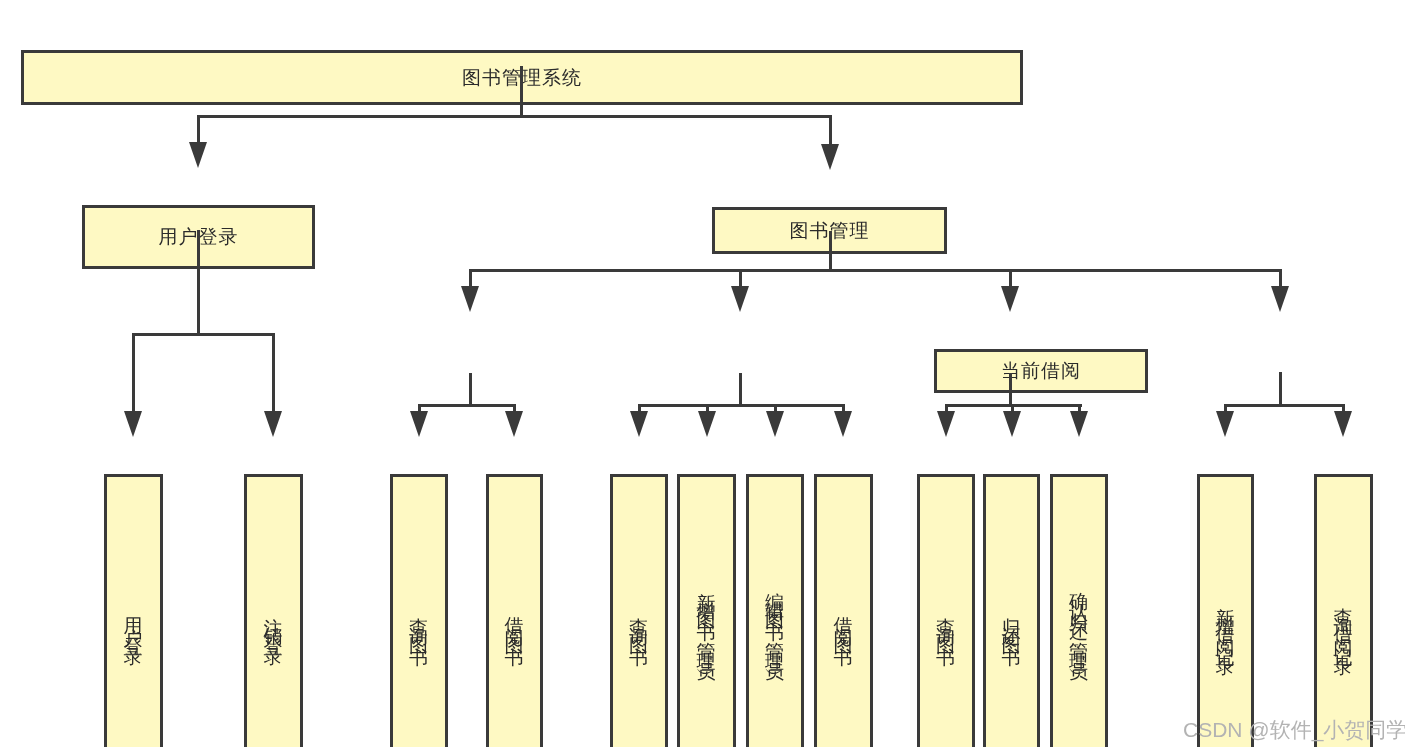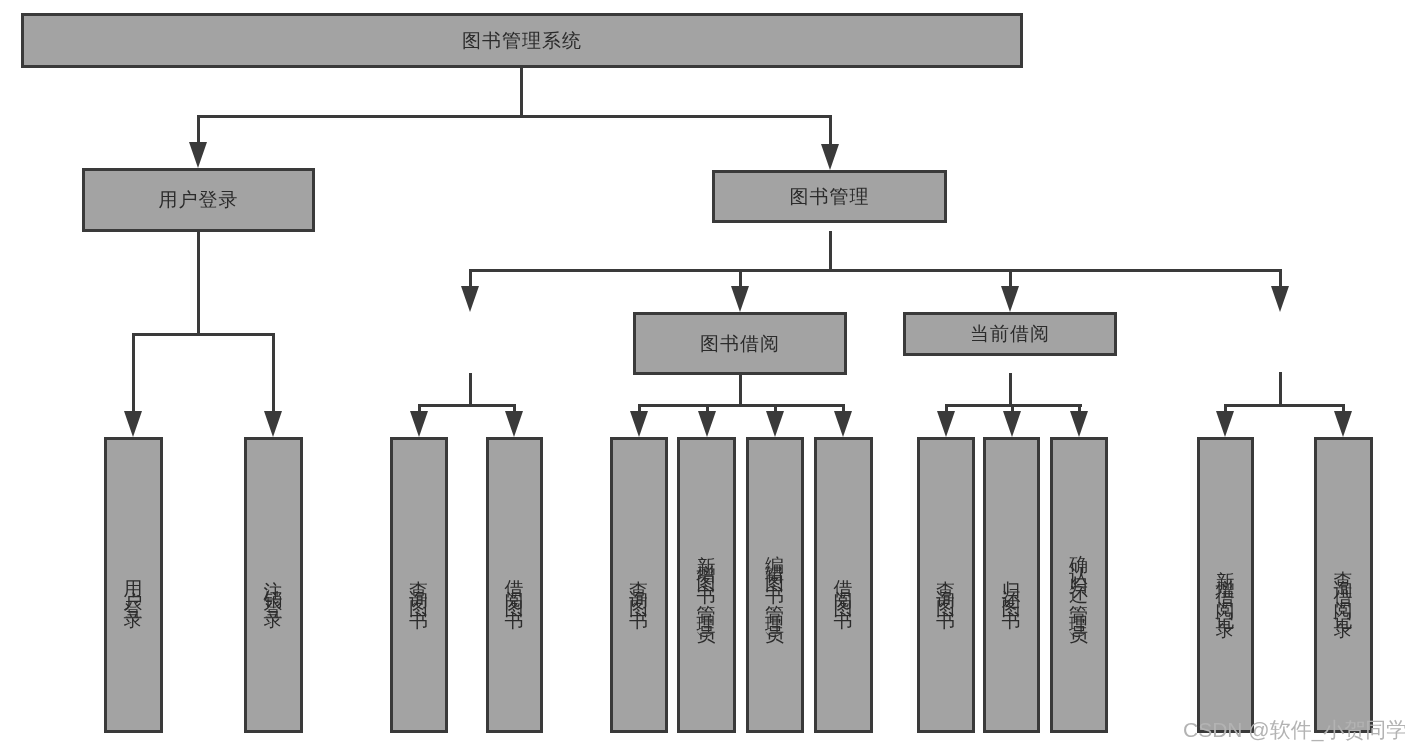--- a/index.html
+++ b/index.html
@@ -13,26 +13,27 @@
   body{
     background:var(--background);
     font-family:"Liberation Sans","DejaVu Sans",sans-serif;
     color:var(--text);
     overflow:hidden;
   }
   .canvas{position:relative;width:1405px;height:747px;background:var(--background);}
   .box{
     position:absolute;
     border:3px solid var(--line);
-    background:#a3a3a3;
+    background:#fef9c3;
     display:flex;
     align-items:center;
     justify-content:center;
     font-size:19px;
     color:var(--text);
+    margin-top:37px;
   }
   .box .lbl{letter-spacing:1px;white-space:nowrap;}
   .box.vbox .lbl{
     writing-mode:vertical-rl;
     text-orientation:mixed;
     letter-spacing:10px;
     line-height:1;
     white-space:normal;
   }
   .hline,.vline{position:absolute;background:var(--line);}
@@ -65,21 +66,21 @@
   <div class="vline" style="left:520px;top:66px;height:52px"></div>
   <div class="hline" style="left:197px;top:115px;width:634px"></div>
   <div class="vline" style="left:197px;top:115px;height:30px"></div>
   <div class="arrowhead" style="left:189px;top:142px"></div>
   <div class="vline" style="left:829px;top:115px;height:32px"></div>
   <div class="arrowhead" style="left:821px;top:144px"></div>
 
   <div class="box" style="left:82px;top:168px;width:233px;height:64px">
     <span class="lbl">用户登录</span>
   </div>
-  <div class="box" style="left:712px;top:170px;width:235px;height:53px">
+  <div class="box" style="left:712px;top:170px;width:235px;height:47px">
     <span class="lbl">图书管理</span>
   </div>
 
   <div class="vline" style="left:197px;top:230px;height:106px"></div>
   <div class="hline" style="left:132px;top:333px;width:143px"></div>
   <div class="vline" style="left:132px;top:333px;height:82px"></div>
   <div class="arrowhead" style="left:124px;top:411px"></div>
   <div class="vline" style="left:272px;top:333px;height:82px"></div>
   <div class="arrowhead" style="left:264px;top:411px"></div>
 
@@ -87,24 +88,21 @@
   <div class="hline" style="left:469px;top:269px;width:813px"></div>
   <div class="vline" style="left:469px;top:269px;height:20px"></div>
   <div class="arrowhead" style="left:461px;top:286px"></div>
   <div class="vline" style="left:739px;top:269px;height:20px"></div>
   <div class="arrowhead" style="left:731px;top:286px"></div>
   <div class="vline" style="left:1009px;top:269px;height:20px"></div>
   <div class="arrowhead" style="left:1001px;top:286px"></div>
   <div class="vline" style="left:1279px;top:269px;height:20px"></div>
   <div class="arrowhead" style="left:1271px;top:286px"></div>
 
-  <div class="box" style="left:633px;top:312px;width:214px;height:63px">
-    <span class="lbl">图书借阅</span>
-  </div>
-  <div class="box" style="left:903px;top:312px;width:214px;height:44px">
+  <div class="box" style="left:934px;top:312px;width:214px;height:44px">
     <span class="lbl">当前借阅</span>
   </div>
 
   <div class="vline" style="left:469px;top:373px;height:34px"></div>
   <div class="hline" style="left:418px;top:404px;width:98px"></div>
   <div class="vline" style="left:418px;top:404px;height:10px"></div>
   <div class="arrowhead" style="left:410px;top:411px"></div>
   <div class="vline" style="left:513px;top:404px;height:10px"></div>
   <div class="arrowhead" style="left:505px;top:411px"></div>
 

